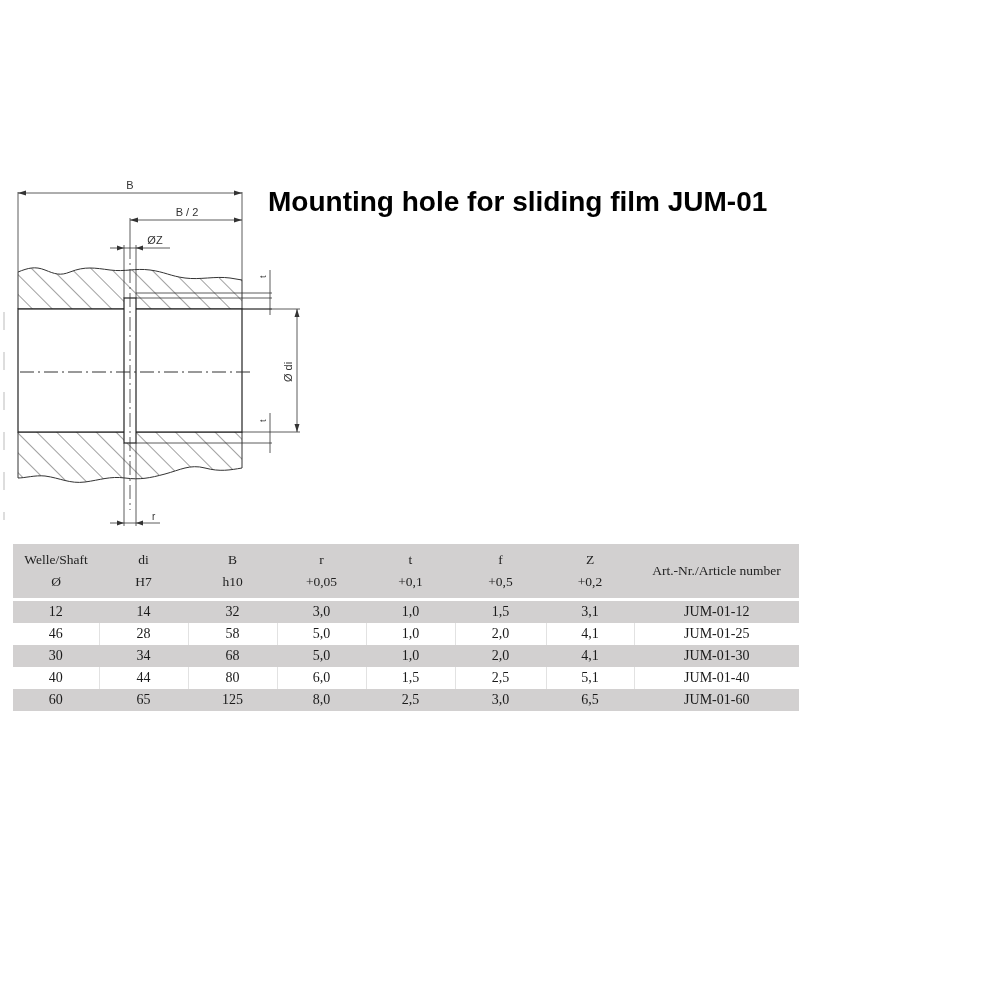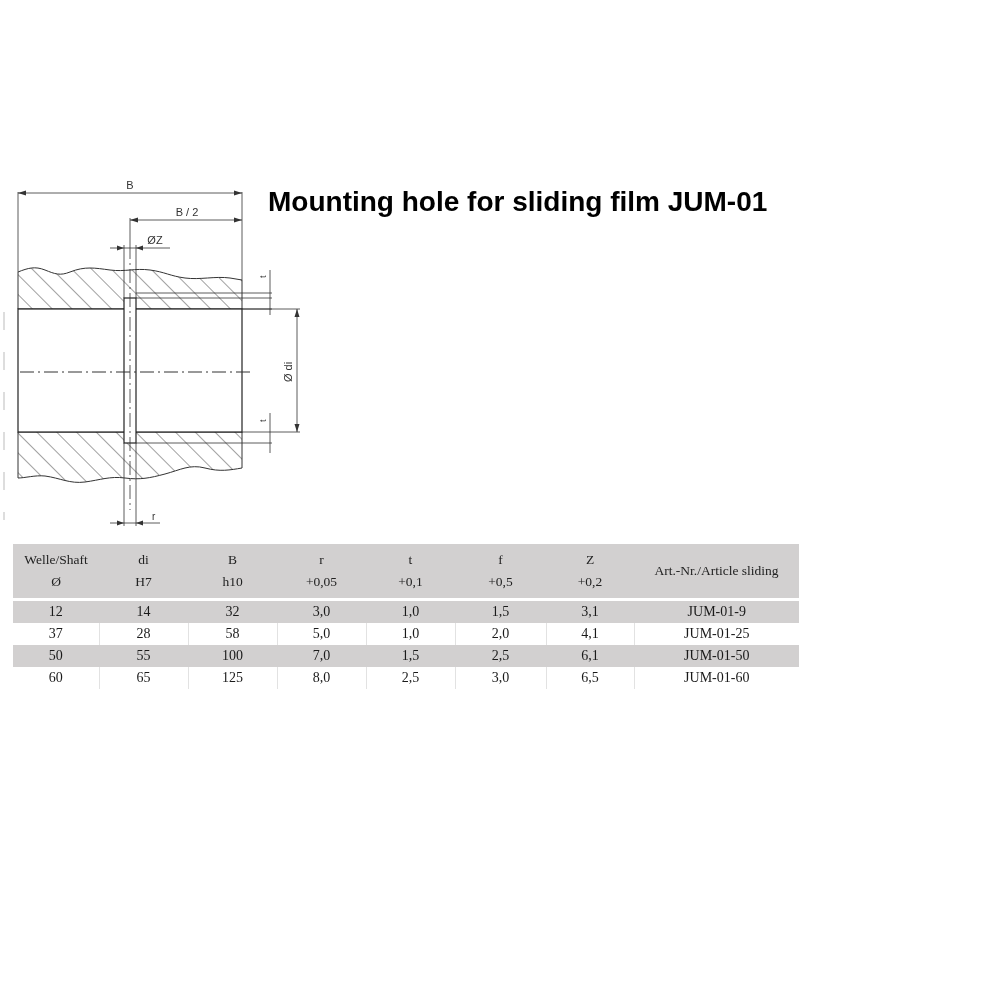--- a/index.html
+++ b/index.html
@@ -125,57 +125,67 @@
       </th>
       <th>
         <span class="hl">f</span>
         <span class="hl">+0,5</span>
       </th>
       <th>
         <span class="hl">Z</span>
         <span class="hl">+0,2</span>
       </th>
       <th>
-        <span class="hl">Art.-Nr./Article sliding</span>
+        <span class="hl">Art.-Nr./Article number</span>
       </th>
     </tr>
   </thead>
   <tbody id="table-body">
     <tr class="spacer">
         <td colspan="8"></td>
       </tr>
       <tr class="row">
         <td>12</td>
         <td>14</td>
         <td>32</td>
         <td>3,0</td>
         <td>1,0</td>
         <td>1,5</td>
         <td>3,1</td>
-        <td>JUM-01-9</td>
+        <td>JUM-01-12</td>
       </tr>
       <tr class="row">
-        <td>37</td>
+        <td>46</td>
         <td>28</td>
         <td>58</td>
         <td>5,0</td>
         <td>1,0</td>
         <td>2,0</td>
         <td>4,1</td>
         <td>JUM-01-25</td>
       </tr>
       <tr class="row">
-        <td>50</td>
-        <td>55</td>
-        <td>100</td>
-        <td>7,0</td>
+        <td>30</td>
+        <td>34</td>
+        <td>68</td>
+        <td>5,0</td>
+        <td>1,0</td>
+        <td>2,0</td>
+        <td>4,1</td>
+        <td>JUM-01-30</td>
+      </tr>
+      <tr class="row">
+        <td>40</td>
+        <td>44</td>
+        <td>80</td>
+        <td>6,0</td>
         <td>1,5</td>
         <td>2,5</td>
-        <td>6,1</td>
-        <td>JUM-01-50</td>
+        <td>5,1</td>
+        <td>JUM-01-40</td>
       </tr>
       <tr class="row">
         <td>60</td>
         <td>65</td>
         <td>125</td>
         <td>8,0</td>
         <td>2,5</td>
         <td>3,0</td>
         <td>6,5</td>
         <td>JUM-01-60</td>

